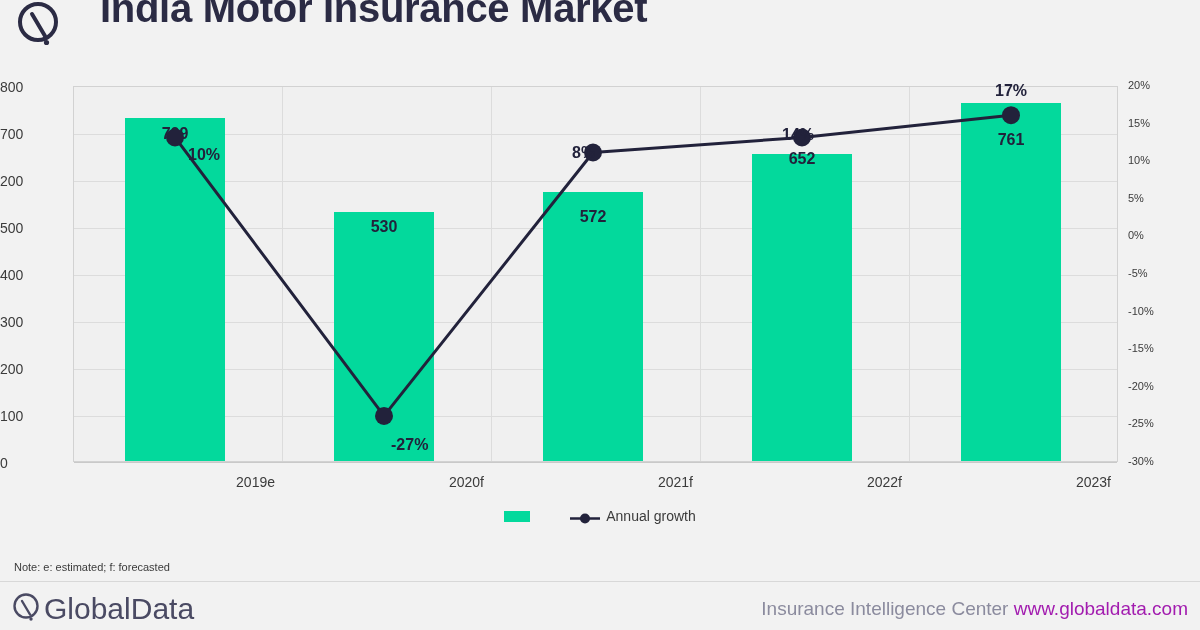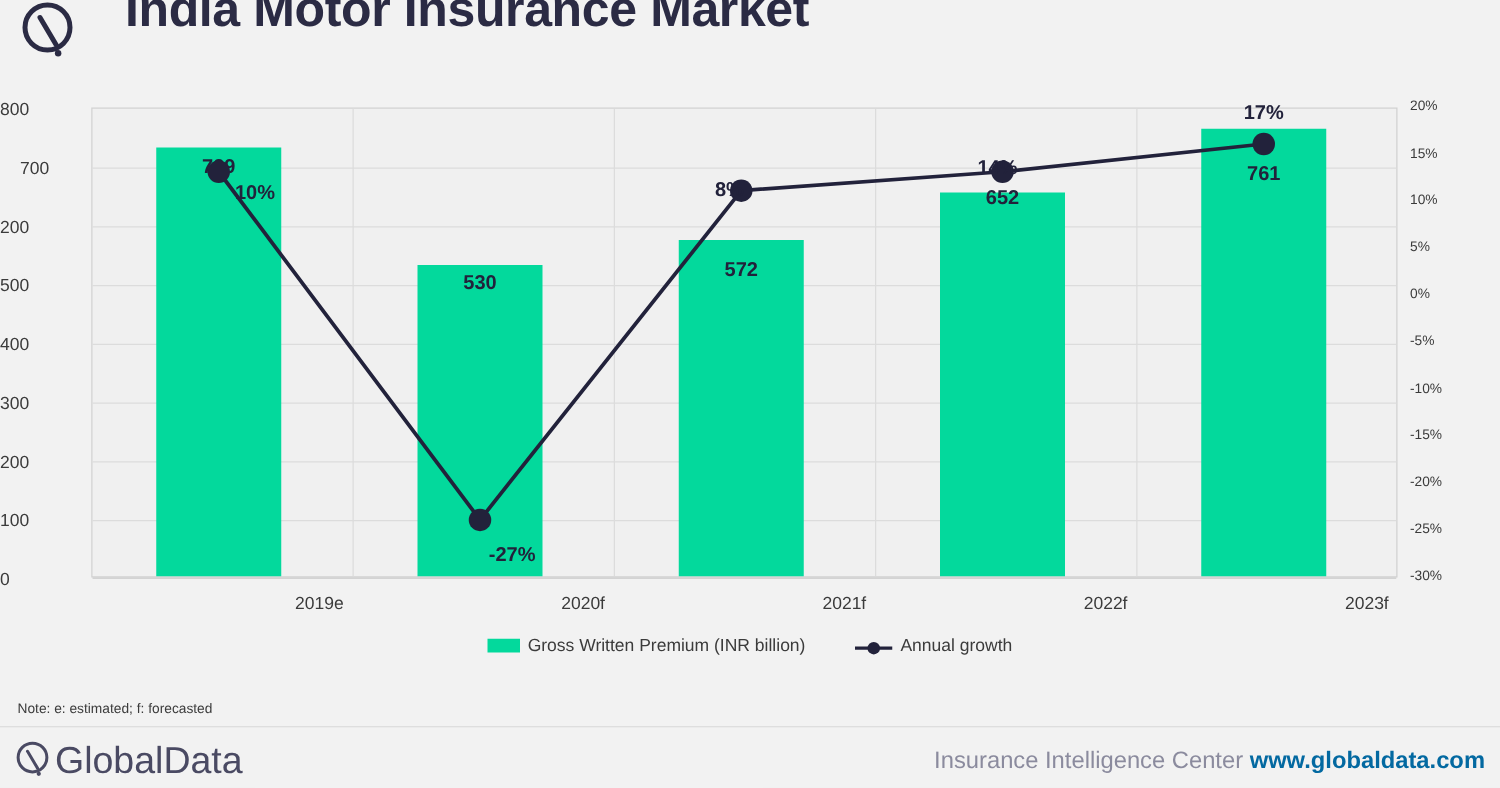--- a/index.html
+++ b/index.html
@@ -186,22 +186,22 @@
     white-space: nowrap;
   }
   #footer-right {
     position: absolute;
     right: 12px; top: 16px;
     font-size: 19px;
     color: #8b8b9e;
     white-space: nowrap;
   }
   #footer-right .url {
-    color: #0369a1;
-    font-weight: bold;
+    color: #a21caf;
+    font-weight: normal;
   }
 </style>
 </head>
 <body>
 
 <div id="page">
 
   <div id="header">
     <div id="brand-mark">
       <svg viewBox="0 0 56 56" width="56" height="56" aria-hidden="true">
@@ -224,21 +224,21 @@
     <div class="hgrid" style="top:329px"></div>
     <div class="baseline" style="top:375px"></div>
 
     <div class="vgrid" style="left:208px"></div>
     <div class="vgrid" style="left:417px"></div>
     <div class="vgrid" style="left:626px"></div>
     <div class="vgrid" style="left:835px"></div>
   </div>
 
   <div class="ytick-left" style="left:0px;  top:79px">800</div>
-  <div class="ytick-left" style="left:16px;  top:126px">700</div>
+  <div class="ytick-left" style="left:0px;  top:126px">700</div>
   <div class="ytick-left" style="left:0px;  top:173px">200</div>
   <div class="ytick-left" style="left:0px;  top:220px">500</div>
   <div class="ytick-left" style="left:0px;  top:267px">400</div>
   <div class="ytick-left" style="left:0px;  top:314px">300</div>
   <div class="ytick-left" style="left:0px;  top:361px">200</div>
   <div class="ytick-left" style="left:0px;  top:408px">100</div>
   <div class="ytick-left" style="left:0px;  top:455px">0</div>
 
   <div class="ytick-right" style="top:79px">20%</div>
   <div class="ytick-right" style="top:116.6px">15%</div>
@@ -283,21 +283,20 @@
 
   <div class="xtick" style="left:75px;  width:200px">2019e</div>
   <div class="xtick" style="left:284px; width:200px">2020f</div>
   <div class="xtick" style="left:493px; width:200px">2021f</div>
   <div class="xtick" style="left:702px; width:200px">2022f</div>
   <div class="xtick" style="left:911px; width:200px">2023f</div>
 
   <div id="legend">
     <div class="legend-item">
       <span class="legend-swatch"></span>
-      <span>Gross Written Premium (INR billion)</span>
     </div>
     <div class="legend-item">
       <span class="legend-line">
         <svg width="30" height="11" viewBox="0 0 30 11">
           <line x1="0" y1="5.5" x2="30" y2="5.5" stroke="#22223b" stroke-width="2.5"></line>
           <circle cx="15" cy="5.5" r="5" fill="#22223b"></circle>
         </svg>
       </span>
       <span>Annual growth</span>
     </div>

